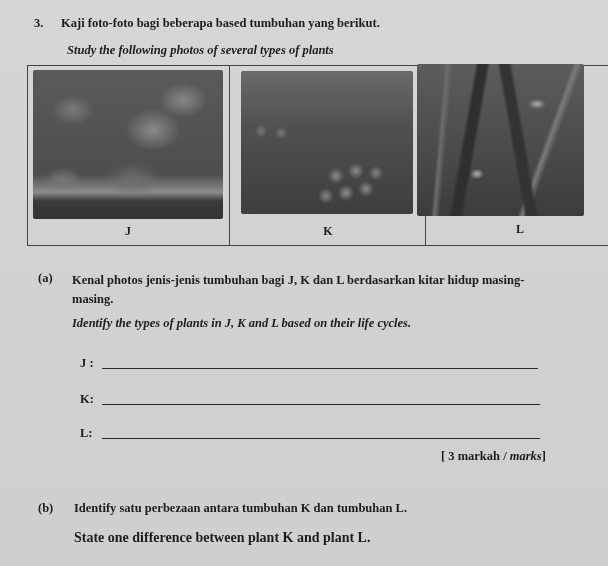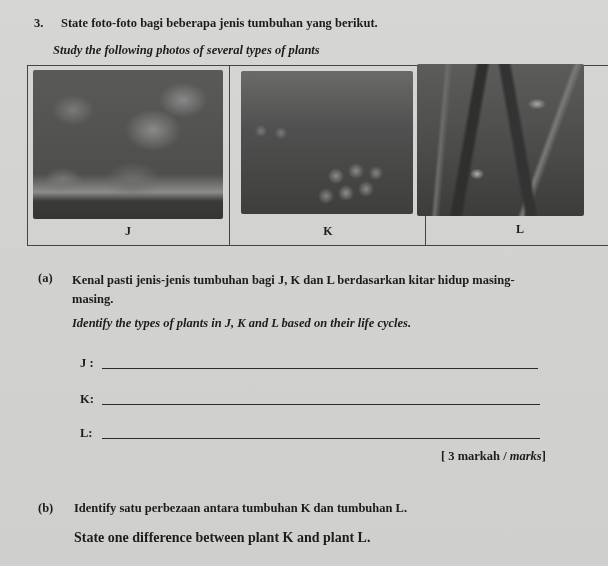--- a/index.html
+++ b/index.html
@@ -6,21 +6,21 @@
   body {
     width: 608px; height: 566px; overflow: hidden;
     background: linear-gradient(180deg, #d6d6d4 0%, #d2d2d0 40%, #cfcfcd 100%);
     font-family: "Liberation Serif", "DejaVu Serif", serif;
     color: #1c1c1c;
     position: relative;
   }
   .abs { position: absolute; }
   .qnum { left: 34px; top: 16px; font-weight: bold; font-size: 12.5px; }
   .q-ms { left: 61px; top: 16px; font-weight: bold; font-size: 12.5px; }
-  .q-en { left: 53px; top: 43px; font-weight: bold; font-style: italic; font-size: 12.5px; }
+  .q-en { left: 67px; top: 43px; font-weight: bold; font-style: italic; font-size: 12.5px; }
 
   .table {
     left: 27px; top: 65px; width: 600px; height: 181px;
     border-top: 1.5px solid #444; border-left: 1.5px solid #444; border-bottom: 1.5px solid #444;
     box-sizing: border-box;
   }
   .vdiv { top: 66px; height: 180px; width: 0; border-left: 1.5px solid #444; }
   .photo {
     border-radius: 2px;
     overflow: hidden;
@@ -74,37 +74,37 @@
   .marks i { font-style: italic; }
 
   .part-b-label { left: 38px; top: 501px; font-weight: bold; font-size: 12.5px; }
   .part-b-ms { left: 74px; top: 501px; font-weight: bold; font-size: 12.5px; }
   .part-b-en { left: 74px; top: 530px; font-weight: bold; font-size: 14px; }
 </style>
 </head>
 <body>
 
 <div class="abs qnum">3.</div>
-<div class="abs q-ms">State foto-foto bagi beberapa jenis tumbuhan yang berikut.</div>
+<div class="abs q-ms">Kaji foto-foto bagi beberapa based tumbuhan yang berikut.</div>
 <div class="abs q-en">Study the following photos of several types of plants</div>
 
 <div class="abs table"></div>
 <div class="abs vdiv" style="left:229px;"></div>
 <div class="abs vdiv" style="left:425px; top:216px; height:30px;"></div>
 
 <div class="abs photo photo-j"></div>
 <div class="abs photo photo-k"></div>
 <div class="abs photo photo-l"></div>
 
 <div class="abs label" style="left:118px; top:224px;">J</div>
 <div class="abs label" style="left:318px; top:224px;">K</div>
 <div class="abs label" style="left:510px; top:222px;">L</div>
 
 <div class="abs part-a-label">(a)</div>
-<div class="abs part-a-ms">Kenal pasti jenis-jenis tumbuhan bagi J, K dan L berdasarkan kitar hidup masing- masing.</div>
+<div class="abs part-a-ms">Kenal photos jenis-jenis tumbuhan bagi J, K dan L berdasarkan kitar hidup masing- masing.</div>
 <div class="abs part-a-en">Identify the types of plants in J, K and L based on their life cycles.</div>
 
 <div class="abs ans-label" style="left:80px; top:356px;">J :</div>
 <div class="abs ans-line" style="left:102px; top:368px; width:436px;"></div>
 
 <div class="abs ans-label" style="left:80px; top:392px;">K:</div>
 <div class="abs ans-line" style="left:102px; top:404px; width:438px;"></div>
 
 <div class="abs ans-label" style="left:80px; top:426px;">L:</div>
 <div class="abs ans-line" style="left:102px; top:438px; width:438px;"></div>

